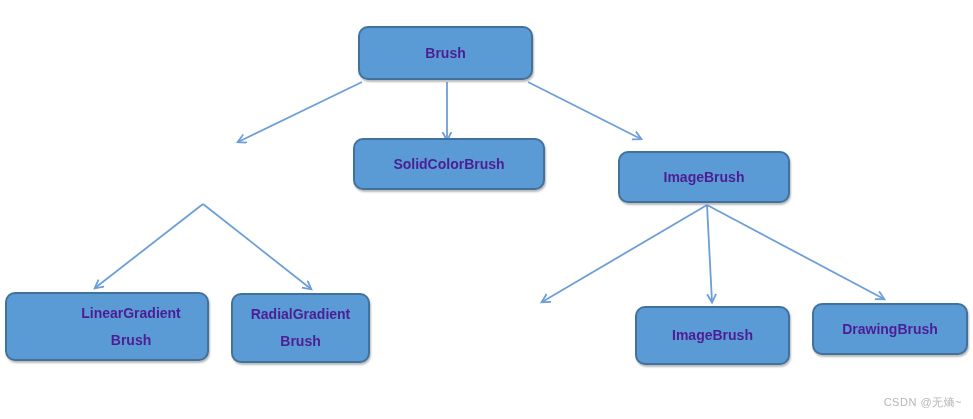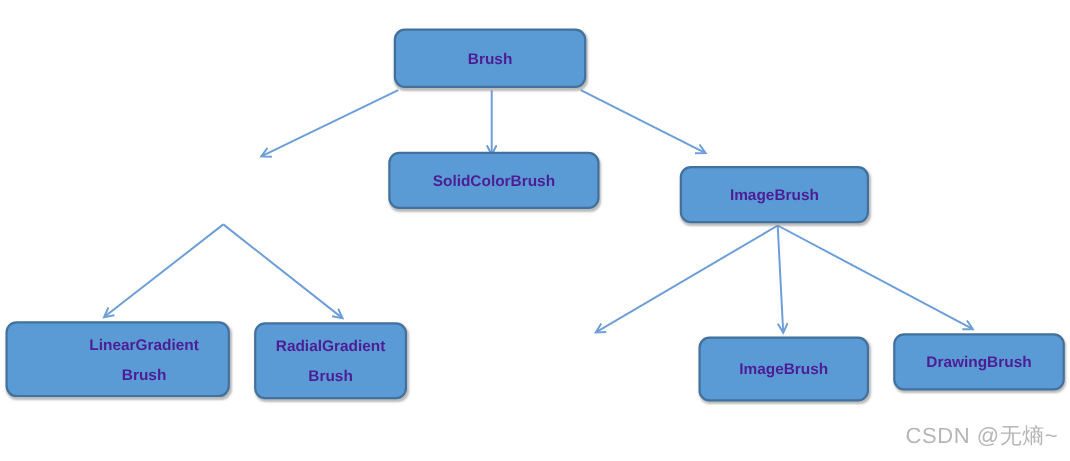--- a/index.html
+++ b/index.html
@@ -45,21 +45,21 @@
   #n-linear-gradient-brush { left: 5px;   top: 292px; width: 204px; height: 69px; padding-left: 48px; }
   #n-radial-gradient-brush { left: 231px; top: 293px; width: 139px; height: 70px; }
   #n-drawing-brush    { left: 458px; top: 305px; width: 155px; height: 51px; }
   #n-image-brush      { left: 635px; top: 306px; width: 155px; height: 59px; }
   #n-visual-brush     { left: 812px; top: 303px; width: 156px; height: 52px; }
   .watermark {
     position: absolute;
     right: 11px;
     bottom: 9px;
     color: #b6b6b6;
-    font-size: 20px;
+    font-size: 11px;
     font-weight: normal;
     letter-spacing: 0.5px;
     text-shadow: 0 1px 0 rgba(255,255,255,0.8);
   }
 </style>
 </head>
 <body>
 
 <div class="canvas">
 

